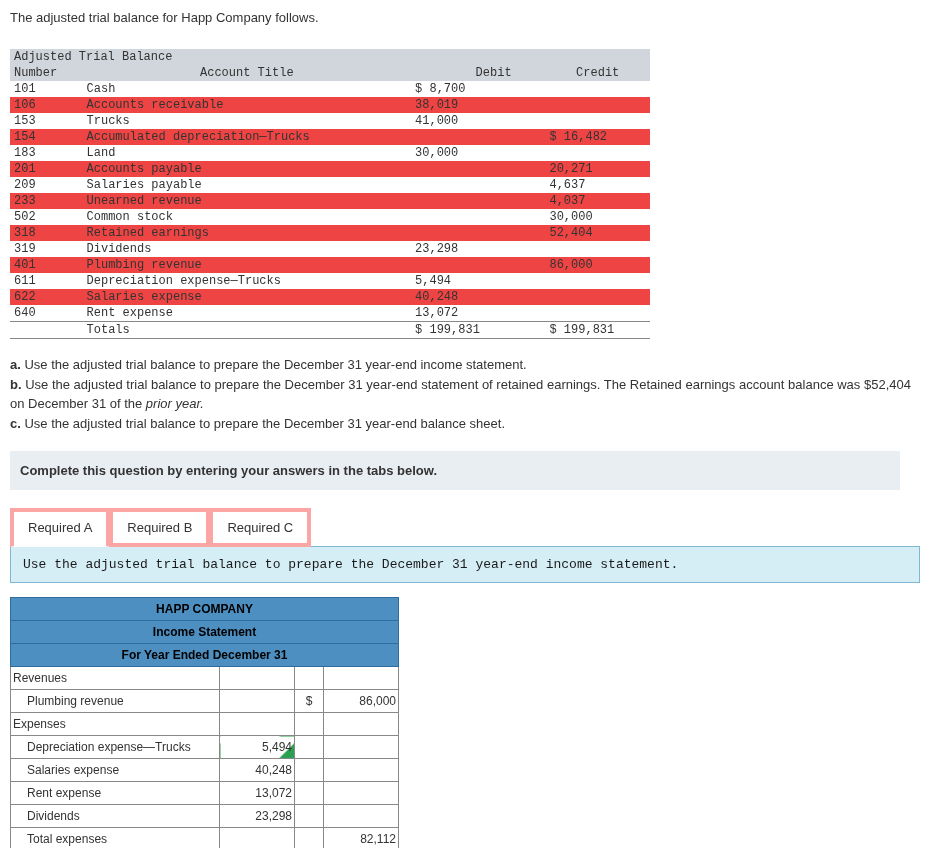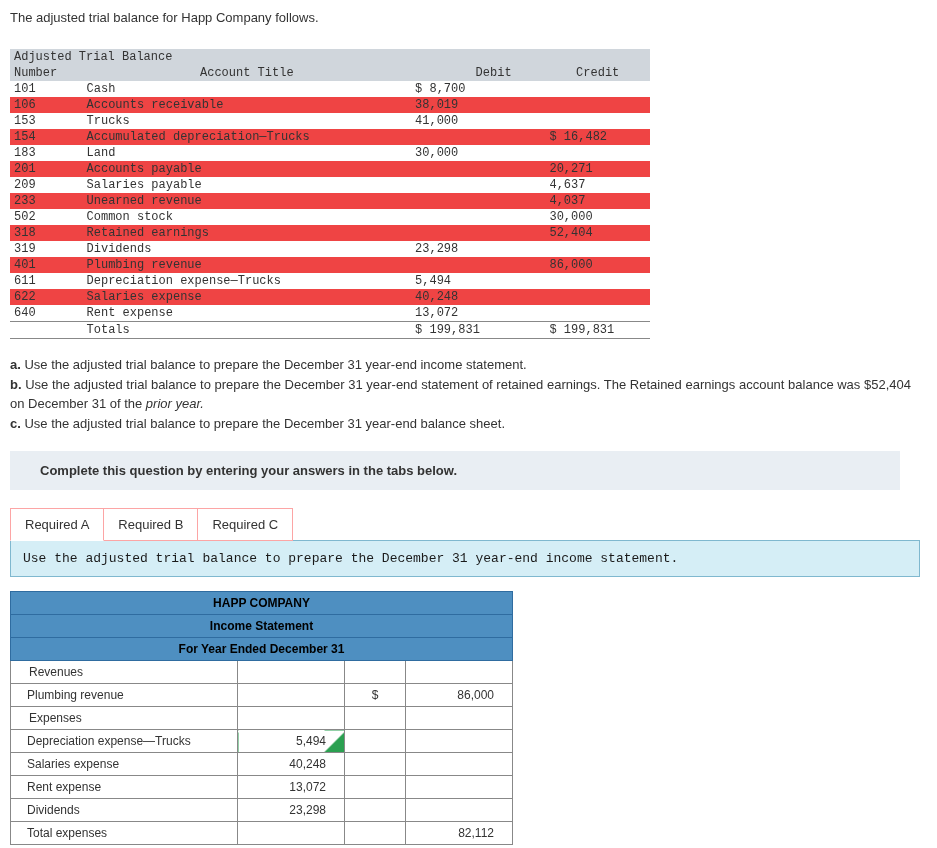--- a/index.html
+++ b/index.html
@@ -36,30 +36,30 @@
   .tb-row td { background: #ffffff; }
   .num { text-align: right; }
   .totals td { border-top: 1px solid #888; border-bottom: 1px solid #888; }
   
   .questions { margin-bottom: 18px; line-height: 1.5; }
   .questions b { font-weight: bold; }
   .questions em { font-style: italic; }
   
   .instruction-box {
     background: #e9eef3;
-    padding: 12px 30px;
+    padding: 12px 10px;
     font-weight: bold;
     margin-bottom: 18px;
     width: 890px;
     box-sizing: border-box;
   }
   
   .tabs { display: flex; margin-bottom: 0; }
   .tab {
-    border: 1px solid #fca5a5;
+    border: 4px solid #fca5a5;
     padding: 8px 14px;
     background: #fff;
     font-size: 13px;
     cursor: pointer;
     margin-right: -1px;
   }
   .tab.active { background: #fff; font-weight: normal; border-bottom: 1px solid #fff; position: relative; z-index: 2;}
   
   .tab-instruction {
     width: 910px;
@@ -73,21 +73,21 @@
     margin-top: -1px;
     margin-bottom: 14px;
   }
   
   .answer-table {
     border-collapse: collapse;
     font-size: 12px;
   }
   .answer-table td, .answer-table th {
     border: 1px solid #888;
-    padding: 3px 18px;
+    padding: 3px 2px;
     height: 16px;
   }
   .answer-header td {
     background: #4e8fc1;
     color: #000;
     font-weight: bold;
     text-align: center;
     border: 1px solid #2f6ca0;
   }
   .answer-table .label { width: 190px; text-align: left; }

